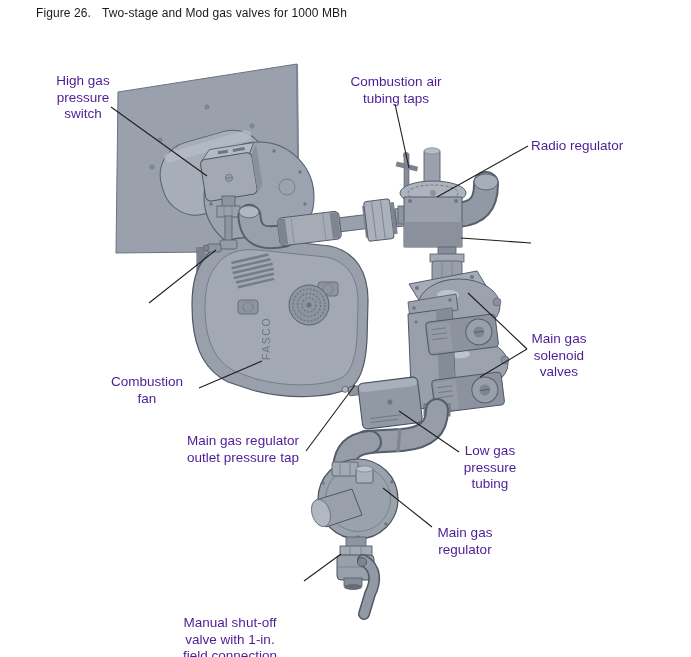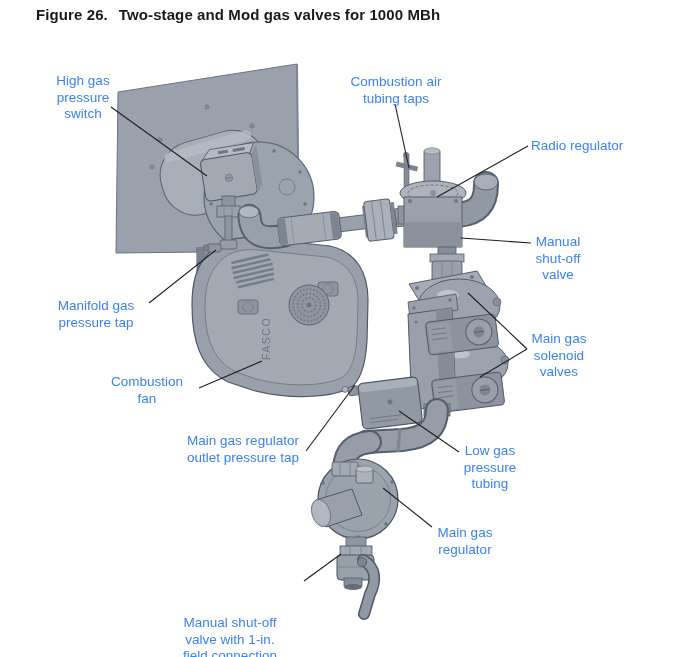--- a/index.html
+++ b/index.html
@@ -2,24 +2,24 @@
 <html><head>
 <meta charset="utf-8">
 <style>
   html,body{margin:0;padding:0;background:#fff;}
   .stage{
     position:relative;width:691px;height:657px;background:#ffffff;overflow:hidden;
     font-family:"Liberation Sans",sans-serif;
   }
   .caption{
     position:absolute;left:36px;top:6px;display:flex;gap:11px;
-    font-size:15px;font-weight:bold;color:#1a1a1a;letter-spacing:.1px;align-items:flex-end;
+    font-size:12px;font-weight:normal;color:#1a1a1a;letter-spacing:.1px;align-items:flex-end;
   }
   .callout{
-    position:absolute;font-size:13.5px;line-height:16.5px;color:#3b82f6;
+    position:absolute;font-size:13.5px;line-height:16.5px;color:#4c1d95;
     text-align:center;white-space:pre-line;
   }
   .callout.left{text-align:left;}
   svg.scene{position:absolute;left:0;top:0;}
   svg text{font-family:"Liberation Sans",sans-serif;}
 </style>
 </head>
 <body>
 
 <div class="stage">
@@ -286,30 +286,25 @@
 
   <div class="callout" style="left:40px;top:73px;width:86px;">High gas
 pressure
 switch</div>
 
   <div class="callout left" style="left:531px;top:138px;width:140px;">Radio regulator</div>
 
   <div class="callout" style="left:344px;top:74px;width:104px;">Combustion air
 tubing taps</div>
 
-  <div class="callout" style="left:524px;top:234px;width:68px;">Manual
-shut-off
-valve</div>
 
   <div class="callout" style="left:520px;top:331px;width:78px;">Main gas
 solenoid
 valves</div>
 
-  <div class="callout" style="left:46px;top:298px;width:100px;">Manifold gas
-pressure tap</div>
 
   <div class="callout" style="left:105px;top:374px;width:84px;">Combustion
 fan</div>
 
   <div class="callout" style="left:178px;top:433px;width:130px;">Main gas regulator
 outlet pressure tap</div>
 
   <div class="callout" style="left:454px;top:443px;width:72px;">Low gas
 pressure
 tubing</div>

